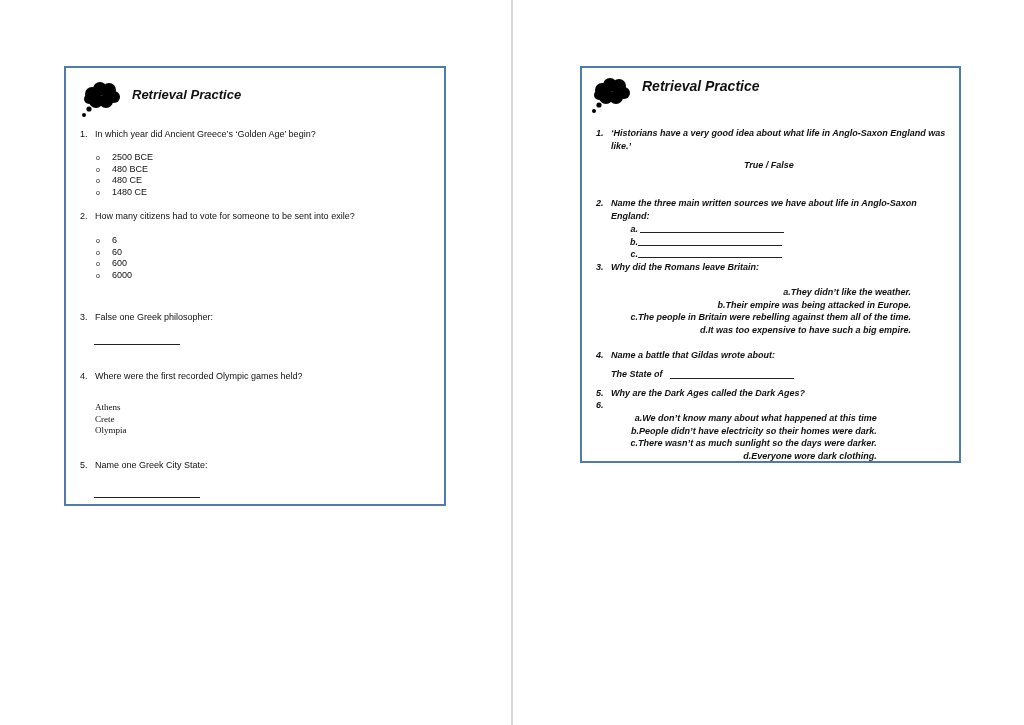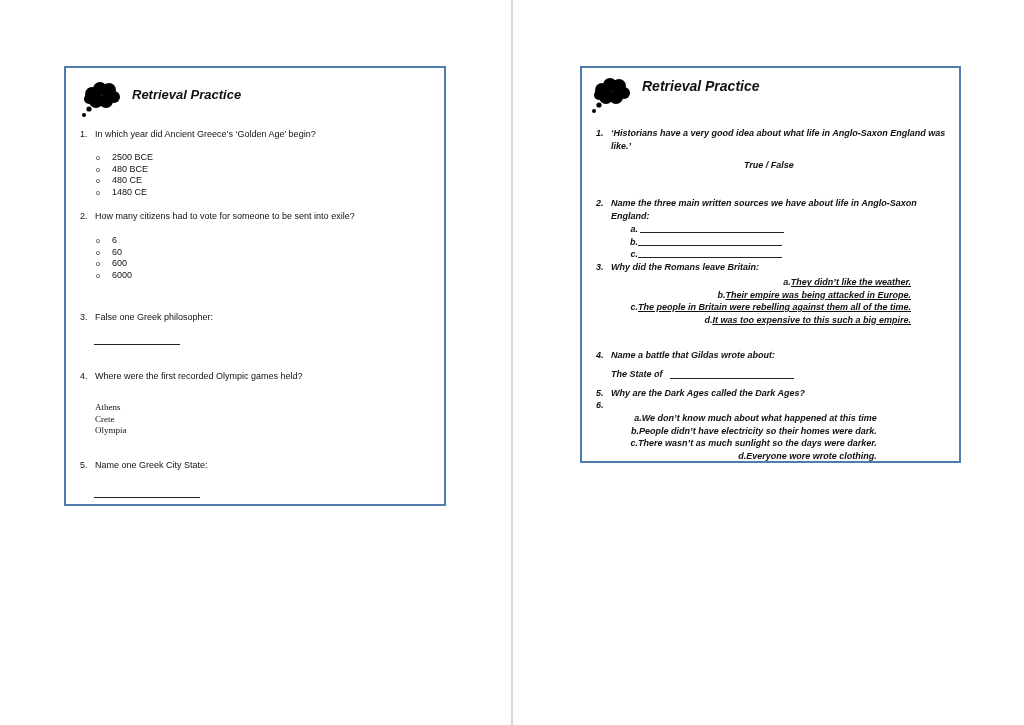--- a/index.html
+++ b/index.html
@@ -121,40 +121,40 @@
   <div class="line" style="left:58px;top:164px;width:144px;"></div>
   <div class="it" style="left:42px;top:168px;"><span class="lt">b.</span></div>
   <div class="line" style="left:56px;top:177px;width:144px;"></div>
   <div class="it" style="left:42px;top:180px;"><span class="lt">c.</span></div>
   <div class="line" style="left:56px;top:189px;width:144px;"></div>
 
   <div class="q" style="left:14px;top:193px;">
     <span class="num">3.</span>
     <span class="txt">Why did the Romans leave Britain:</span>
   </div>
-  <div class="it" style="left:42px;top:208px;text-decoration:underline;">
+  <div class="it" style="left:42px;top:218px;">
     <div><span class="lt">a.</span><span>They didn’t like the weather.</span></div>
     <div><span class="lt">b.</span><span>Their empire was being attacked in Europe.</span></div>
     <div><span class="lt">c.</span><span>The people in Britain were rebelling against them all of the time.</span></div>
-    <div><span class="lt">d.</span><span>It was too expensive to this such a big empire.</span></div>
+    <div><span class="lt">d.</span><span>It was too expensive to have such a big empire.</span></div>
   </div>
 
   <div class="q" style="left:14px;top:281px;">
     <span class="num">4.</span>
     <span class="txt">Name a battle that Gildas wrote about:</span>
   </div>
   <div class="it" style="left:29px;top:300px;">The State of</div>
   <div class="line" style="left:88px;top:310px;width:124px;"></div>
 
   <div class="q" style="left:14px;top:319px;">
     <span class="num">5.</span>
     <span class="txt">Why are the Dark Ages called the Dark Ages?</span>
   </div>
   <div class="q" style="left:14px;top:331px;">
     <span class="num">6.</span>
   </div>
   <div class="it" style="left:42px;top:344px;">
-    <div><span class="lt">a.</span><span>We don’t know much about what happened at this time</span></div>
+    <div><span class="lt">a.</span><span>We don’t know many about what happened at this time</span></div>
     <div><span class="lt">b.</span><span>People didn’t have electricity so their homes were dark.</span></div>
     <div><span class="lt">c.</span><span>There wasn’t as much sunlight so the days were darker.</span></div>
-    <div><span class="lt">d.</span><span>Everyone wore wrote clothing.</span></div>
+    <div><span class="lt">d.</span><span>Everyone wore dark clothing.</span></div>
   </div>
 </div>
 
 </body></html>

